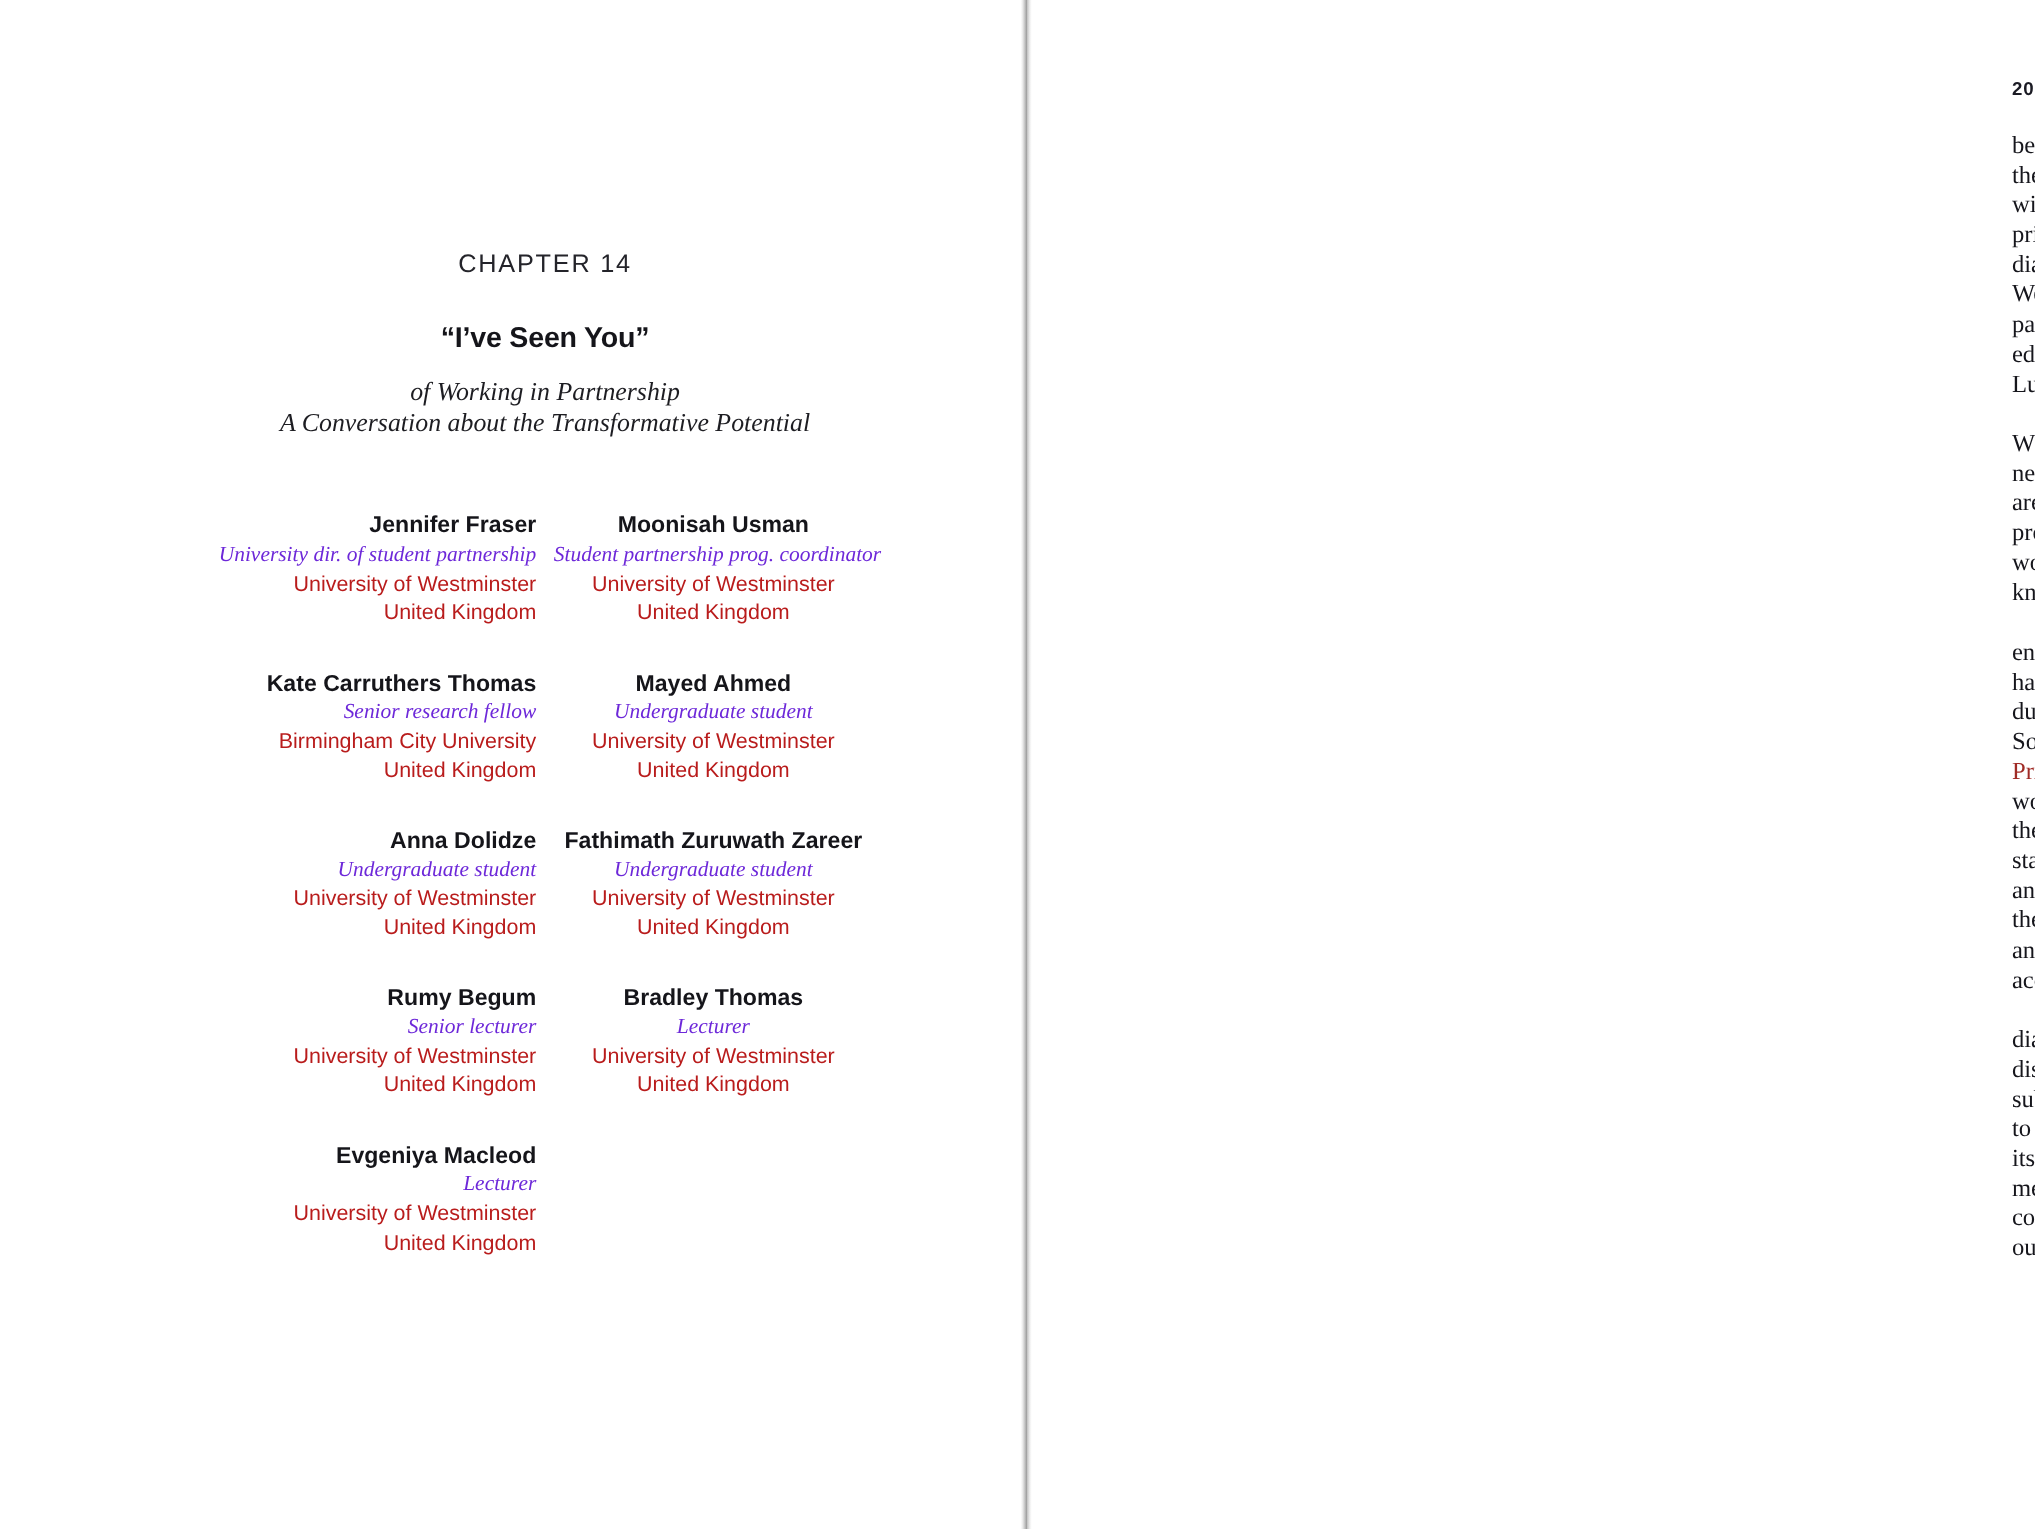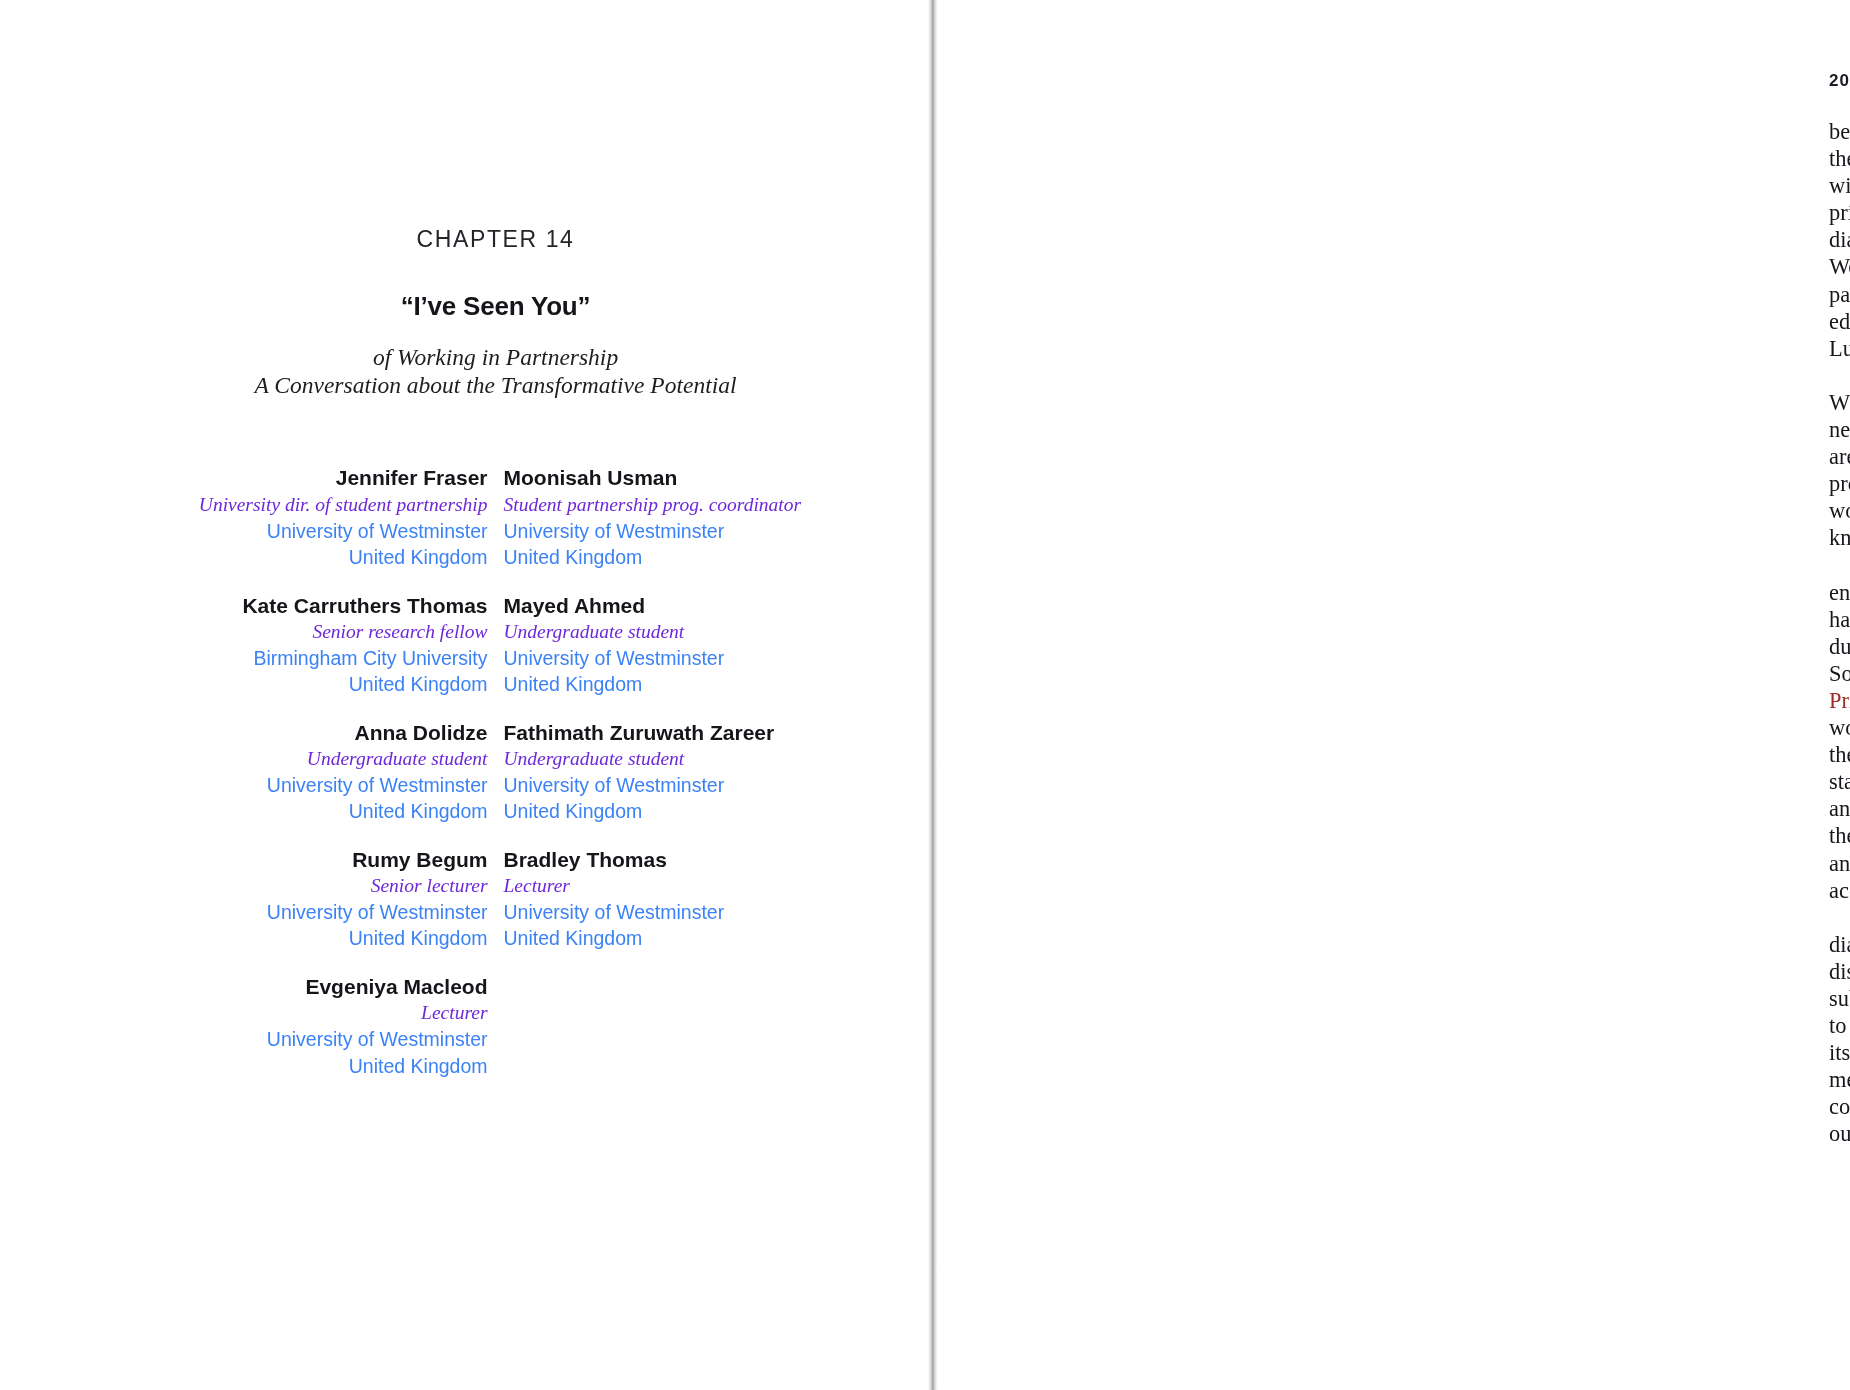--- a/index.html
+++ b/index.html
@@ -80,25 +80,25 @@
     color: #1d1d22;
     margin-top: 22px;
   }
 
   
   .authors {
     margin-top: 44px;
     display: grid;
     grid-template-columns: 290px 16px 290px;
     justify-content: center;
-    row-gap: 0px;
+    row-gap: 16px;
   }
   .author-cell { padding-top: 21px; }
   .author-cell.col-left  { text-align: right;  padding-right: 0px; }
-  .author-cell.col-right { text-align: left;   padding-left: 0px; }
+  .author-cell.col-right { text-align: center;   padding-left: 0px; }
   .author-cell.empty { }
 
   .author-name {
     font-family: "Liberation Sans", sans-serif;
     font-size: 21px;
     font-weight: 700;
     color: #15151a;
     line-height: 1.32;
     white-space: nowrap;
   }
@@ -107,21 +107,21 @@
     font-style: italic;
     font-size: 19.5px;
     color: #6d28d9;
     line-height: 1.32;
     white-space: nowrap;
   }
   .author-org, .author-country {
     font-family: "Liberation Sans", sans-serif;
     font-size: 19.5px;
     font-weight: 400;
-    color: #3b82f6;
+    color: #b91c1c;
     line-height: 1.35;
     white-space: nowrap;
   }
 
   
   .running-head {
     position: absolute;
     left: 873px;
     top: 71px;
     font-family: "Liberation Sans", sans-serif;

